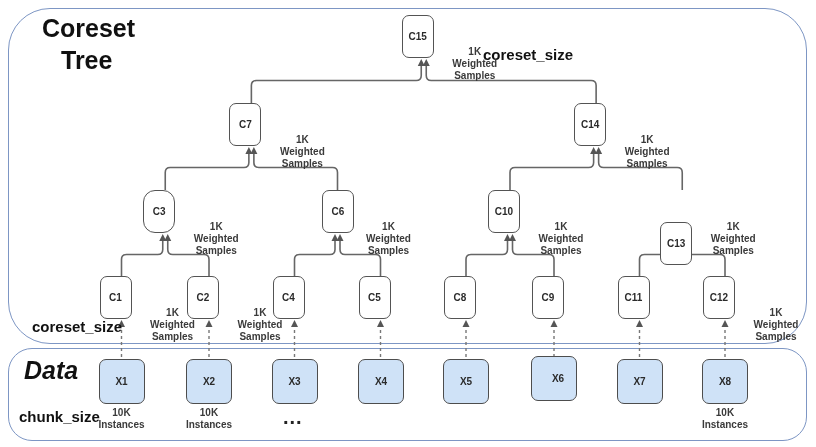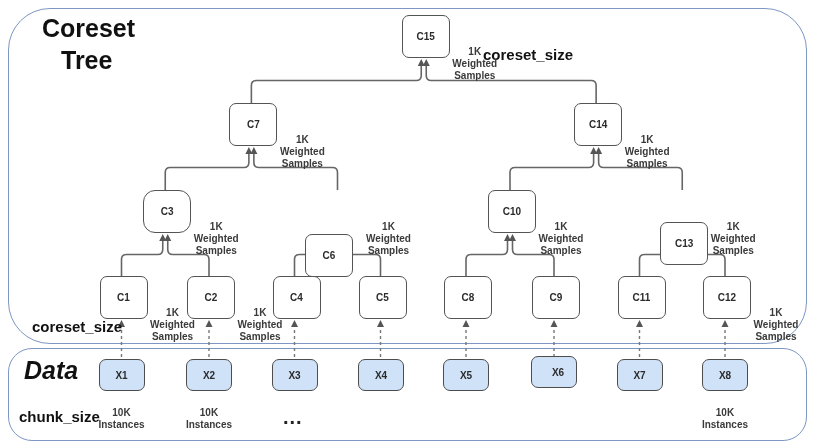--- a/index.html
+++ b/index.html
@@ -21,27 +21,27 @@
   #tree-title{left:42px;top:12px;}
   #tree-title .line2{margin-left:19px;}
   #data-title{left:24px;top:354px;font-style:italic;}
   .code-label{
     position:absolute;font-weight:bold;font-size:15px;color:#111;z-index:4;
   }
   #coreset-size-root{left:483px;top:46px;}
   #coreset-size-leaf{left:32px;top:318px;}
   #chunk-size-label{left:19px;top:408px;}
   .tnode{
-    position:absolute;width:48px;height:43px;box-sizing:border-box;
+    position:absolute;width:32px;height:43px;box-sizing:border-box;
     background:#ffffff;border:1.6px solid #545454;border-radius:7px;
     display:flex;align-items:center;justify-content:center;
     font-size:10px;font-weight:bold;color:#2b2b2b;z-index:3;
   }
   .xnode{
-    position:absolute;width:46px;height:32px;box-sizing:border-box;
+    position:absolute;width:46px;height:45px;box-sizing:border-box;
     background:#cfe2f7;border:1.6px solid #4d4d4d;border-radius:7px;
     display:flex;align-items:center;justify-content:center;
     font-size:10px;font-weight:bold;color:#2b2b2b;z-index:3;
   }
   .wlabel{
     position:absolute;width:56px;text-align:center;font-size:10px;
     font-weight:600;color:#3a3a3a;line-height:12px;z-index:4;
   }
   .ilabel{
     position:absolute;width:70px;text-align:center;font-size:10px;
@@ -133,21 +133,21 @@
     <div>1K</div>
     <div>Weighted</div>
     <div>Samples</div>
   </div>
 <div class="tnode" style="left: 143.25px; top: 190px; border-radius: 12px;">C3</div>
 <div class="wlabel" style="left: 188.25px; top: 221px;">
     <div>1K</div>
     <div>Weighted</div>
     <div>Samples</div>
   </div>
-<div class="tnode" style="left: 305px; top: 190px; margin-top: 44px;">C6</div>
+<div class="tnode" style="left: 322px; top: 190px;">C6</div>
 <div class="wlabel" style="left: 360.5px; top: 221px;">
     <div>1K</div>
     <div>Weighted</div>
     <div>Samples</div>
   </div>
 <div class="tnode" style="left: 488px; top: 190px;">C10</div>
 <div class="wlabel" style="left: 533px; top: 221px;">
     <div>1K</div>
     <div>Weighted</div>
     <div>Samples</div>

